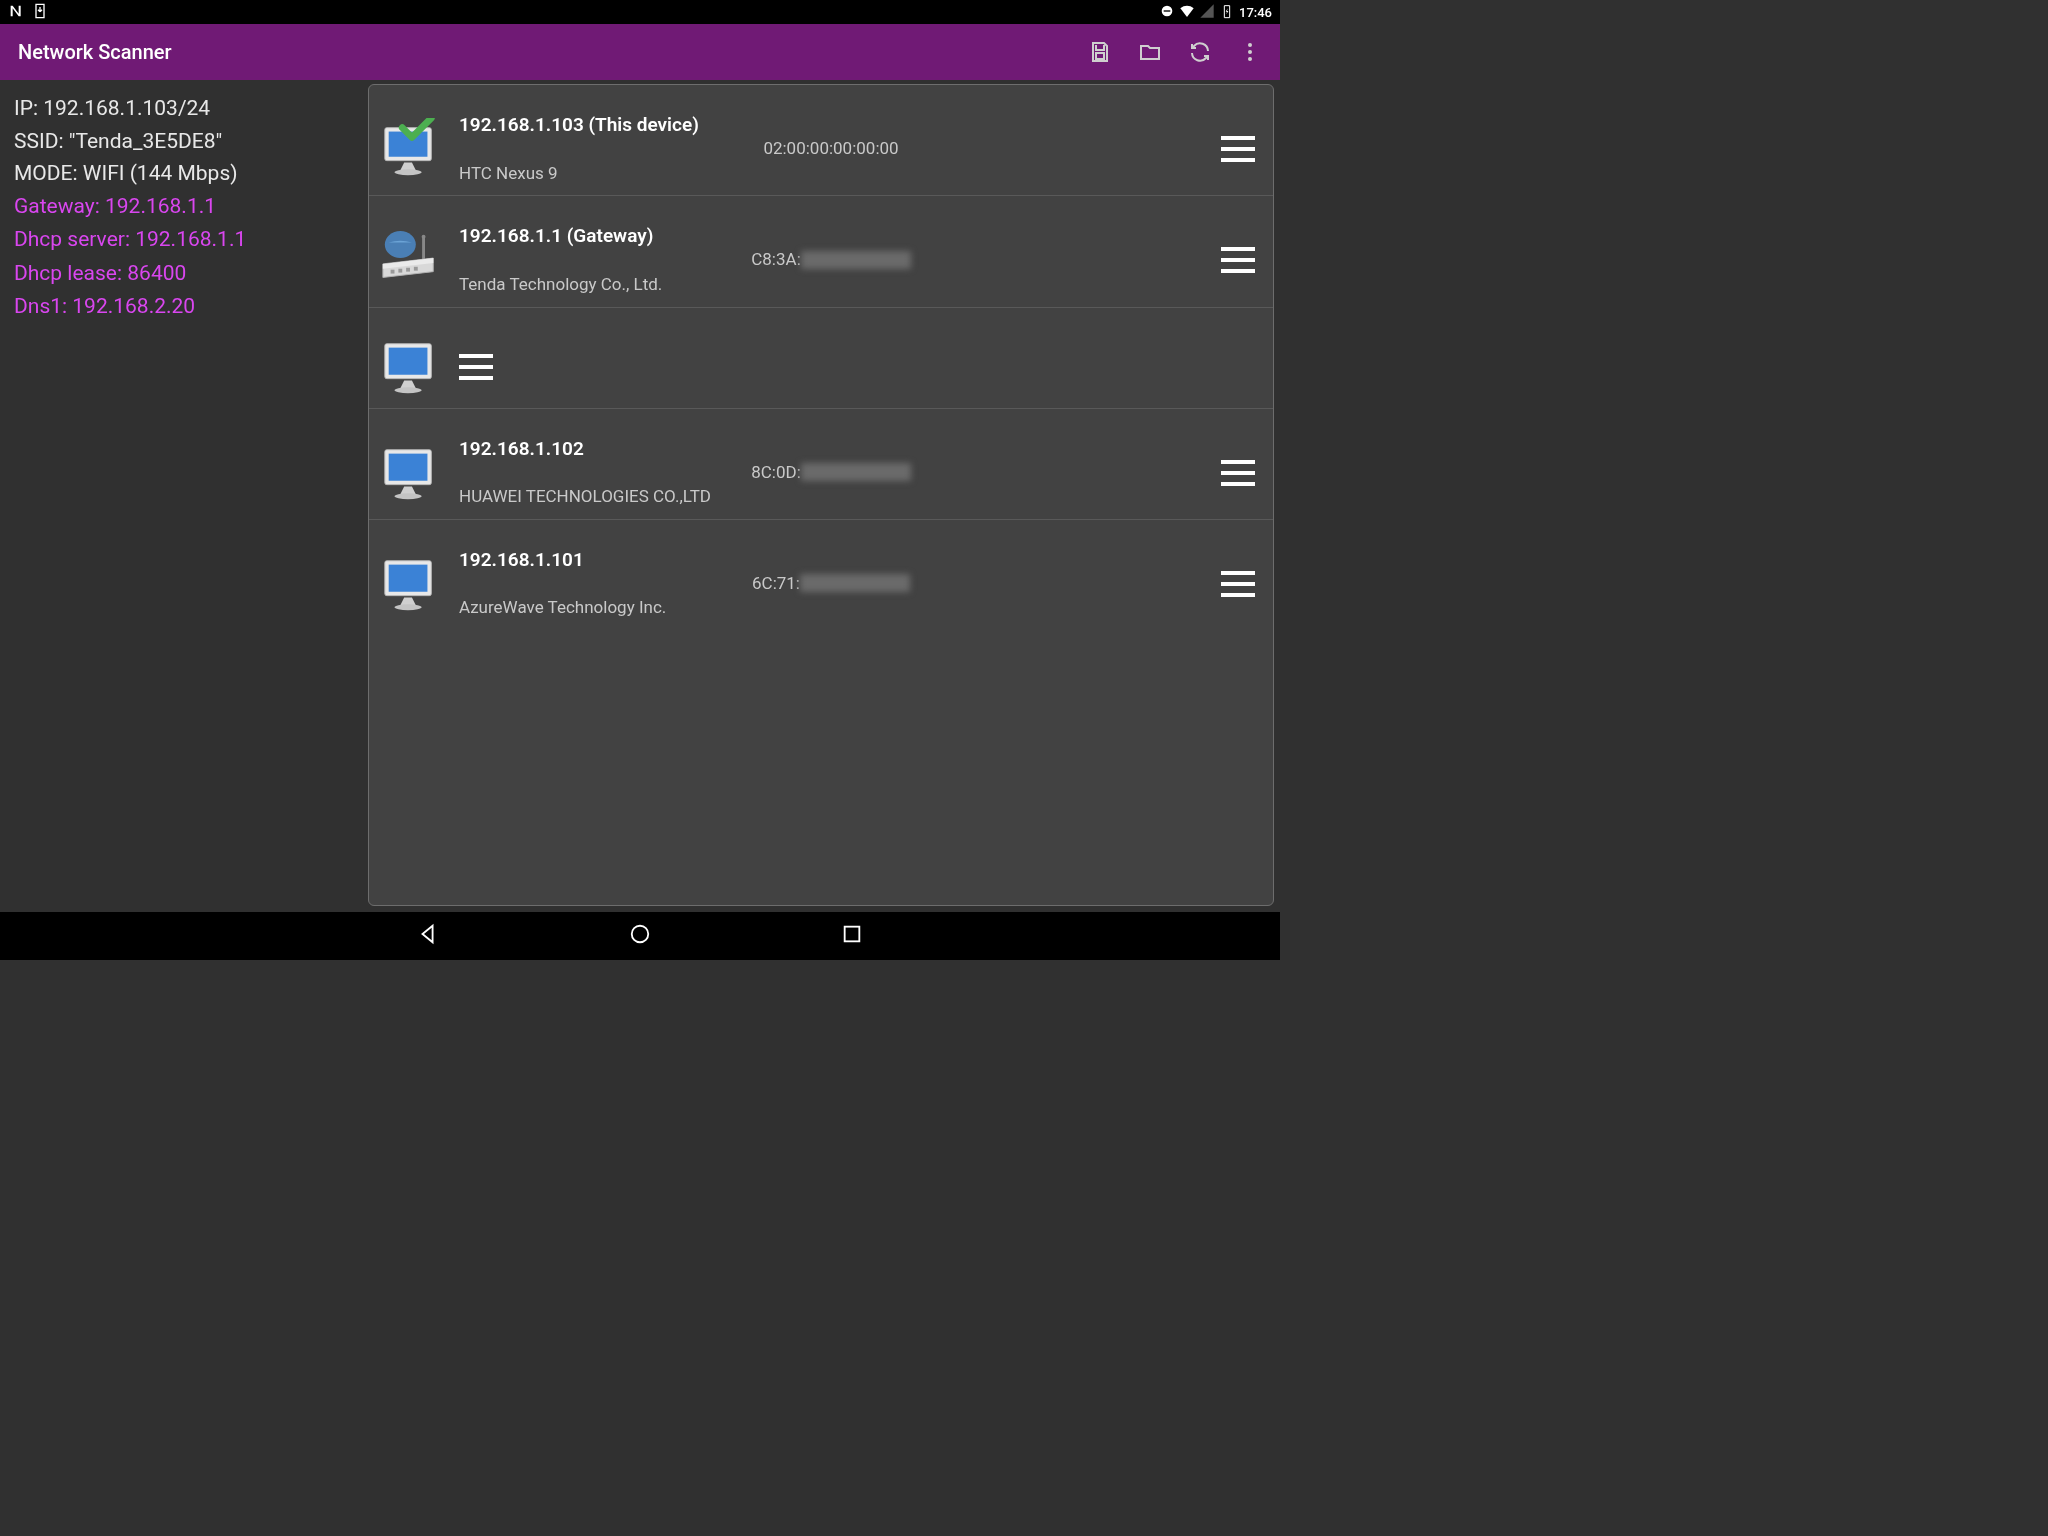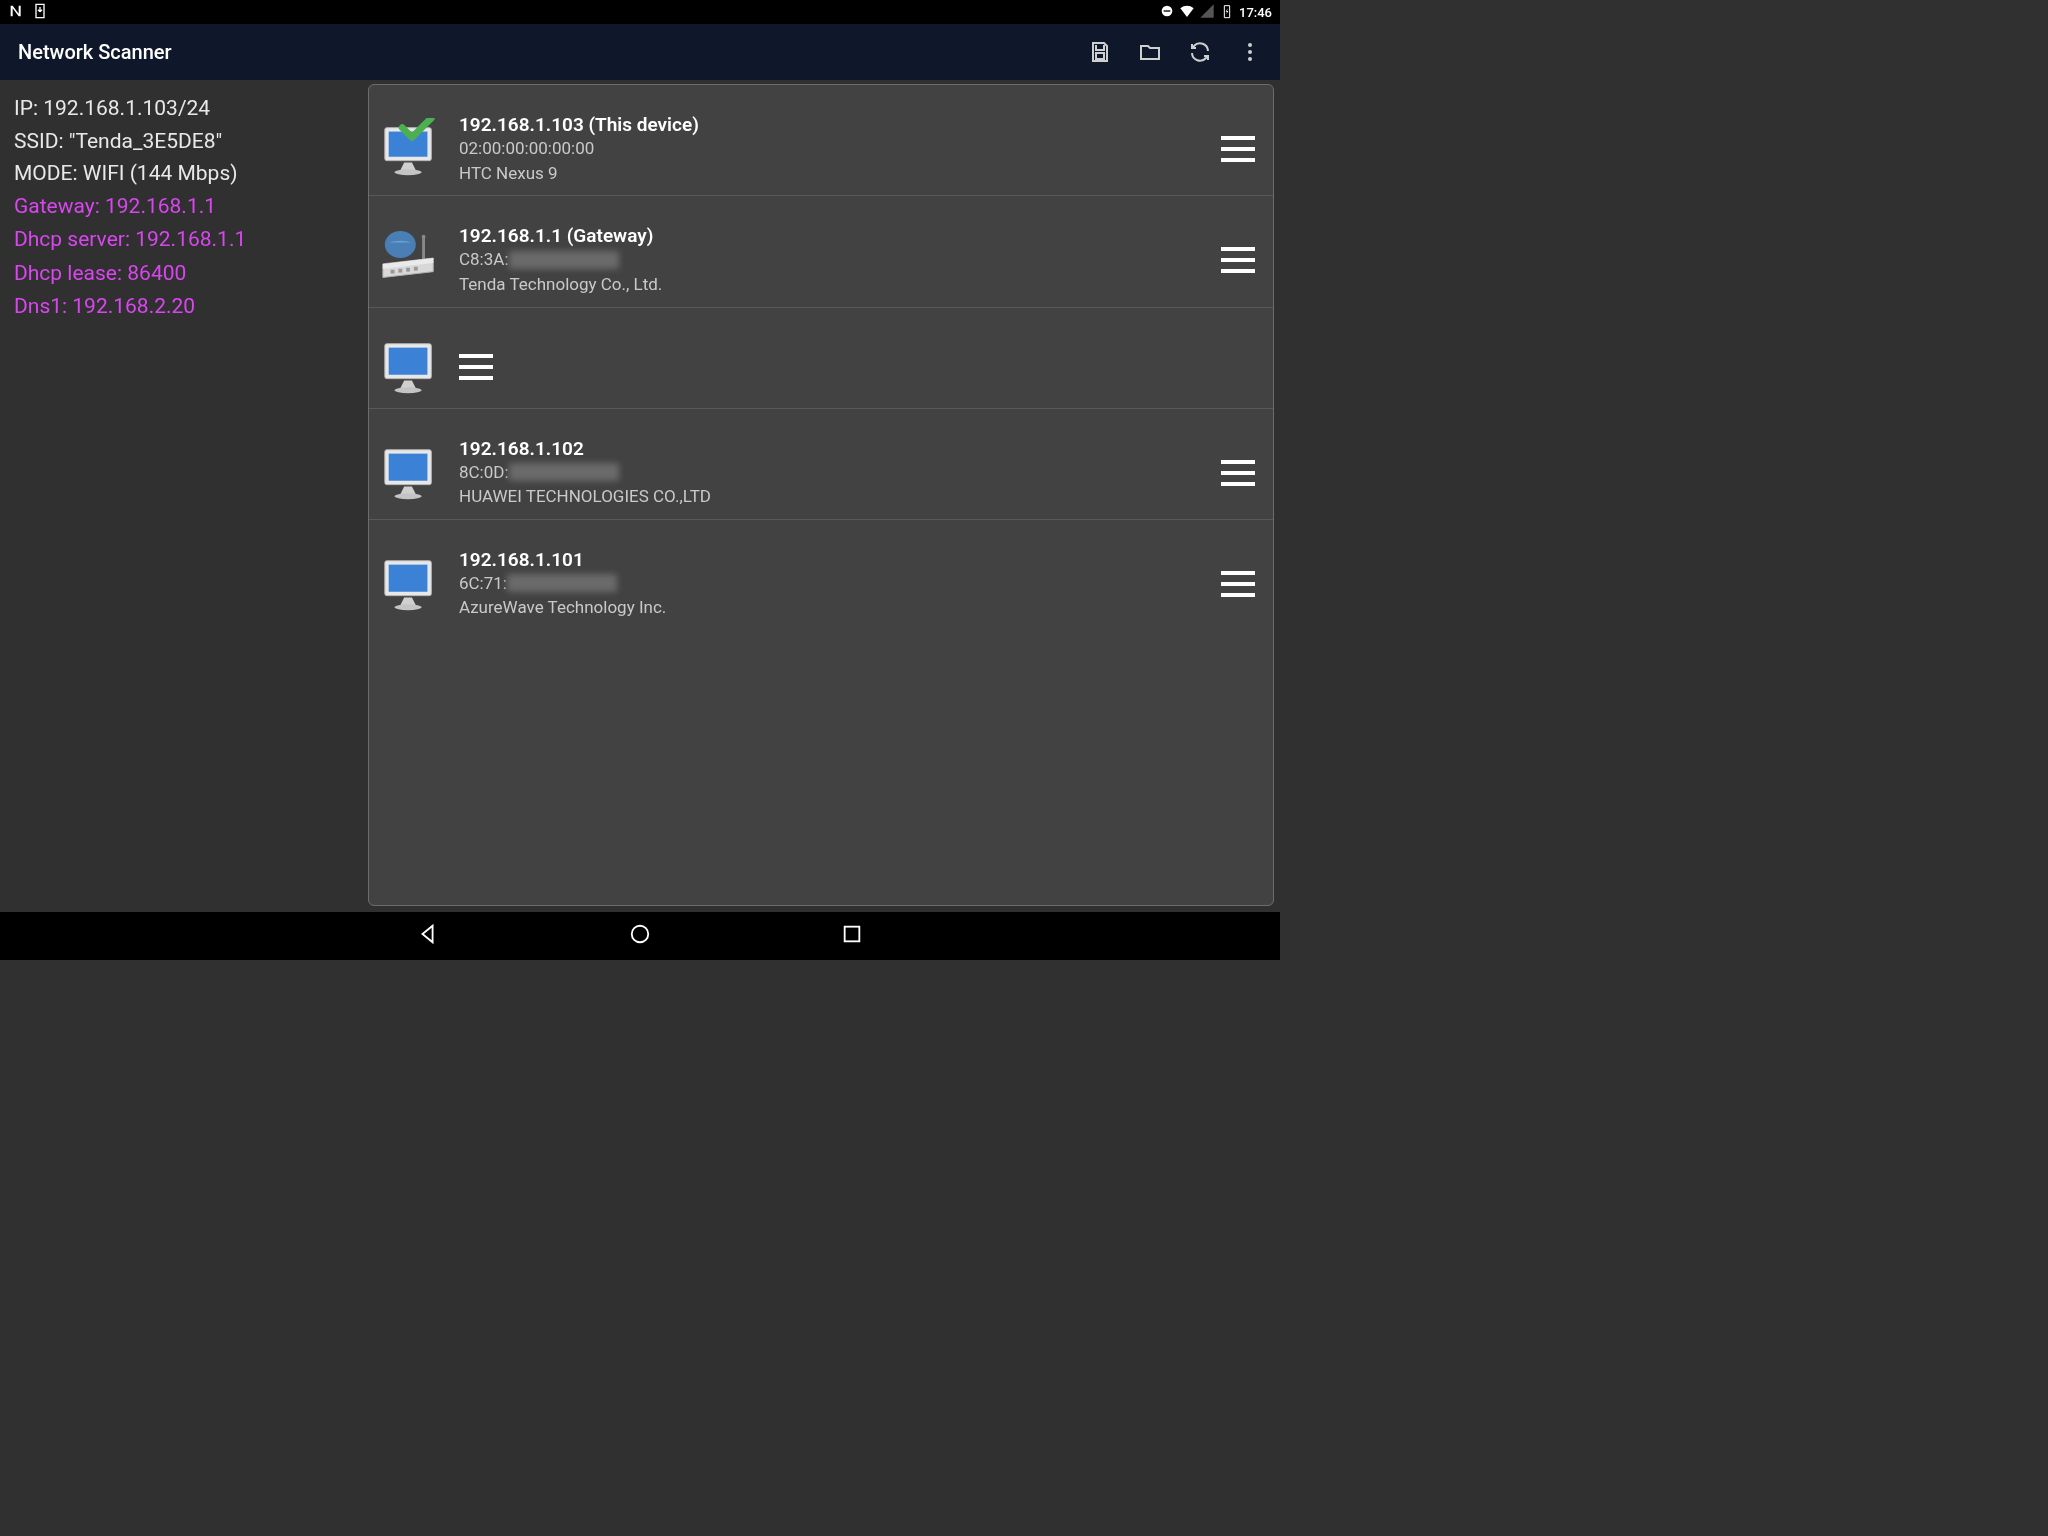--- a/index.html
+++ b/index.html
@@ -18,21 +18,21 @@
   align-items: center;
   padding: 0 8px;
   font-size: 13px;
   font-weight: 500;
 }
 .statusbar .left { display: flex; align-items: center; gap: 8px; }
 .statusbar .right { margin-left: auto; display: flex; align-items: center; gap: 4px; }
 .statusbar svg { width: 16px; height: 16px; fill: #fff; }
 .appbar {
   height: 56px;
-  background: #0f172a;
+  background: #701a75;
   display: flex;
   align-items: center;
   padding: 0 18px;
   gap: 40px;
 }
 .appbar .title { font-size: 20px; font-weight: 500; }
 .appbar .actions { margin-left: auto; display: flex; gap: 26px; align-items: center; }
 .appbar .actions .ico { width: 24px; height: 24px; cursor: pointer; display:flex; align-items:center; justify-content:center; }
 .appbar .actions svg { width: 24px; height: 24px; fill: #cfcfcf; }
 .content {
@@ -63,21 +63,21 @@
   gap: 18px;
   padding: 28px 18px 10px 10px;
   border-bottom: 1px solid #595959;
   cursor: pointer;
 }
 .row:last-child { border-bottom: none; }
 .devicon { width: 62px; height: 62px; flex-shrink: 0; display:flex; align-items:center; justify-content:center; }
 .rowtext { flex: 1; }
 .rowtext .iptitle { font-size: 19px; font-weight: 600; color: #fff; }
 .rowtext .sub { font-size: 17px; color: #c9c9c9; line-height: 1.45; }
-.macline { display: flex; align-items: center; gap: 0; }
+.macline { display: flex; align-items: center; gap: 0; justify-content: center; }
 .macblur { display:inline-block; width: 110px; height: 18px; background: #6a6a6a; filter: blur(3px); border-radius:2px; }
 .hamb { width: 34px; height: 26px; cursor: pointer; display:flex; flex-direction:column; justify-content:space-between; }
 .hamb span { display:block; height:4px; background:#fff; }
 .navbar {
   height: 48px;
   background: #000;
   display: flex;
   align-items: center;
   justify-content: center;
   gap: 190px;

